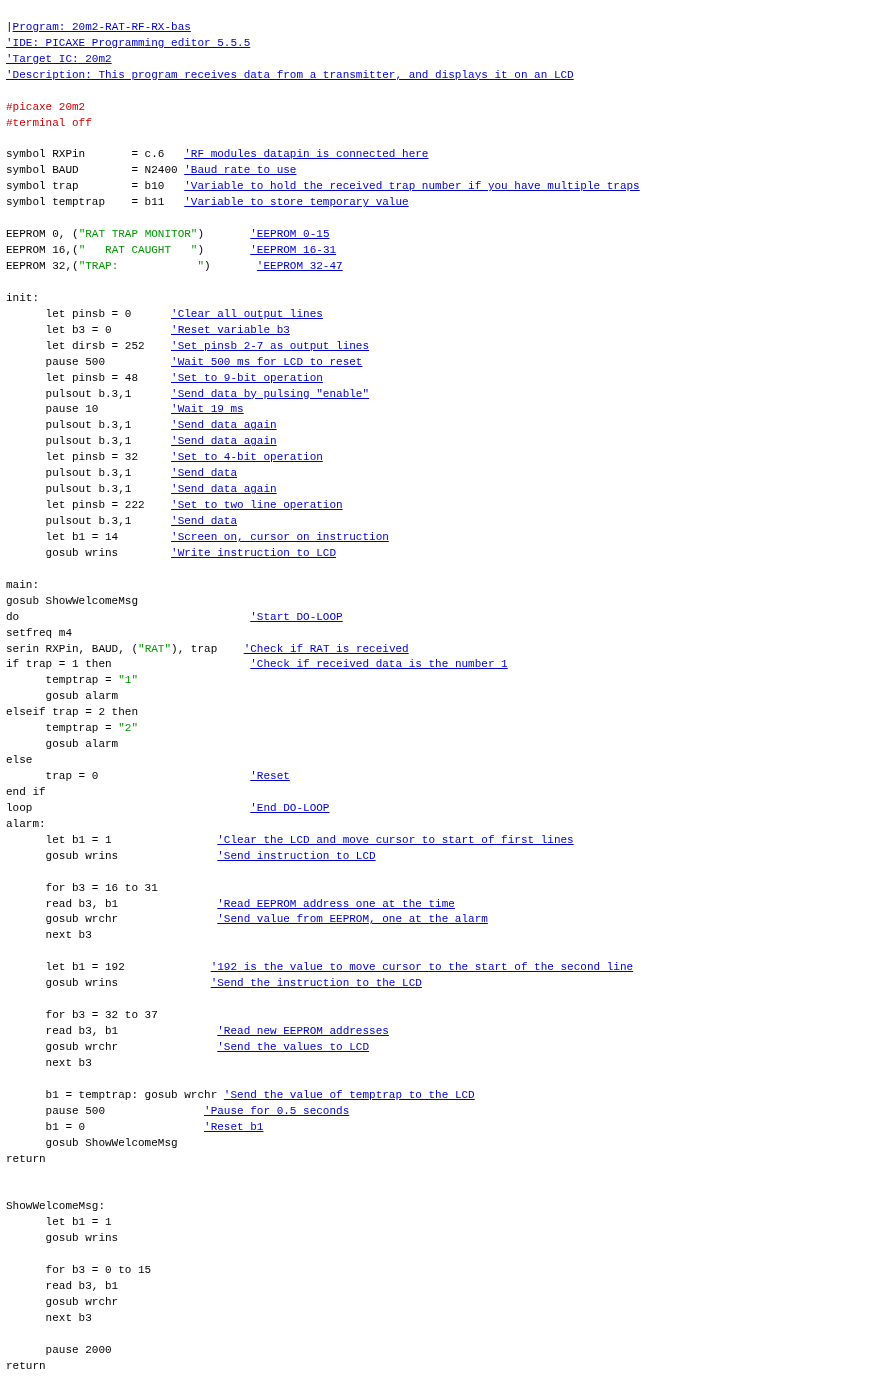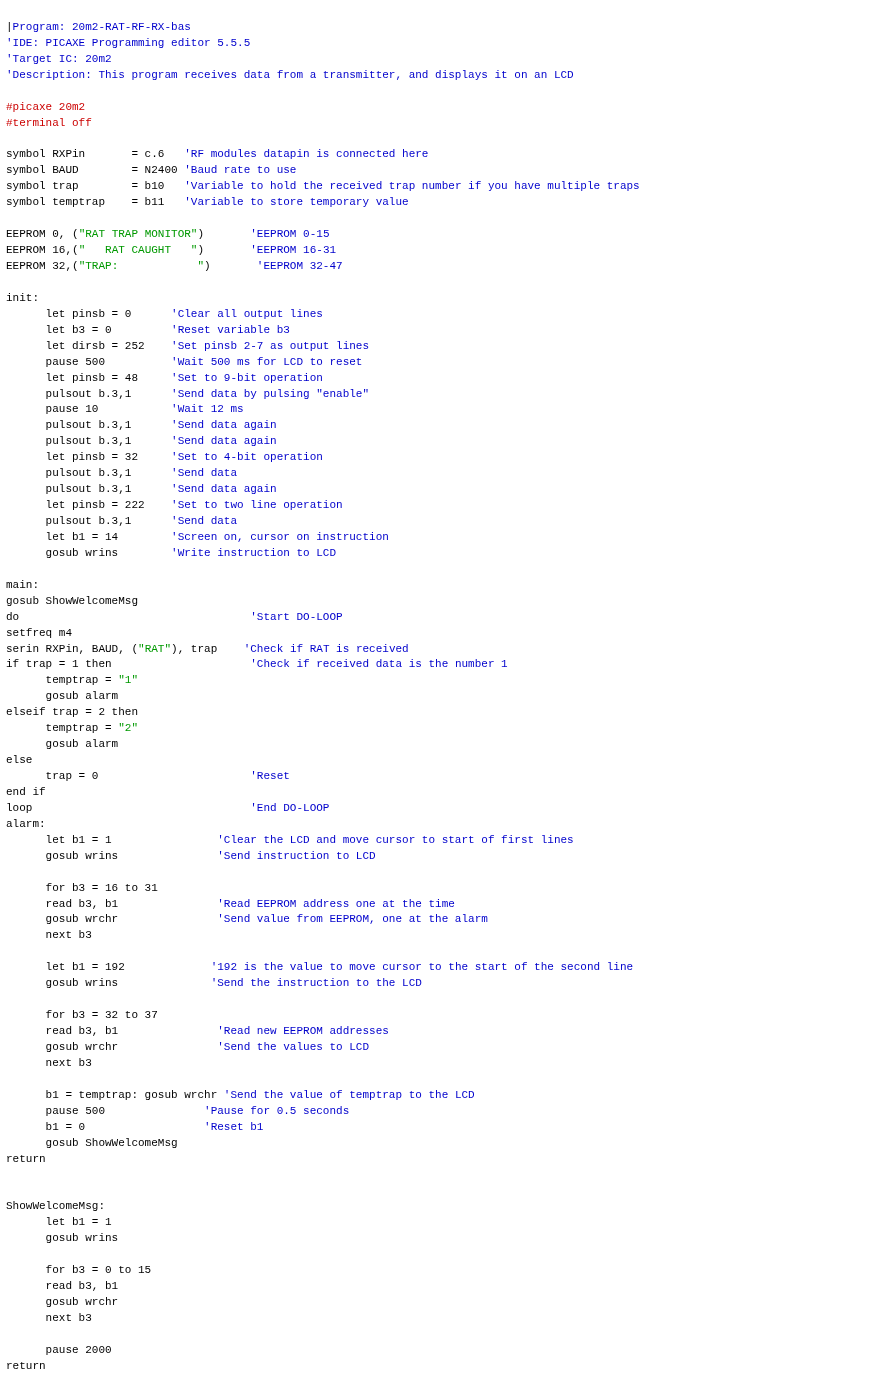--- a/index.html
+++ b/index.html
@@ -9,21 +9,21 @@
       font-size: 11px;
       line-height: 1.45;
       color: #000000;
       padding: 4px 6px;
       width: 894px;
       min-height: 1396px;
     }
     .code-block {
       white-space: pre;
     }
-    .comment { color: #0000cc; }
+    .comment { color: #0000cc; text-decoration: underline; }
     .string { color: #009900; }
     .normal { color: #000000; }
     .directive { color: #cc0000; }
   </style>
 </head>
 <body>
 
 <div class="code-block">
 <span style="color:#000;">|</span><span class="comment">Program: 20m2-RAT-RF-RX-bas</span>
 <span class="comment">'IDE: PICAXE Programming editor 5.5.5</span>
@@ -42,21 +42,21 @@
 <span><span class="normal">EEPROM 16,(</span><span class="string">"   RAT CAUGHT   "</span><span class="normal">)       </span><span class="comment">'EEPROM 16-31</span></span>
 <span><span class="normal">EEPROM 32,(</span><span class="string">"TRAP:            "</span><span class="normal">)       </span><span class="comment">'EEPROM 32-47</span></span>
 
 <span class="normal">init:</span>
 <span><span class="normal">      let pinsb = 0      </span><span class="comment">'Clear all output lines</span></span>
 <span><span class="normal">      let b3 = 0         </span><span class="comment">'Reset variable b3</span></span>
 <span><span class="normal">      let dirsb = 252    </span><span class="comment">'Set pinsb 2-7 as output lines</span></span>
 <span><span class="normal">      pause 500          </span><span class="comment">'Wait 500 ms for LCD to reset</span></span>
 <span><span class="normal">      let pinsb = 48     </span><span class="comment">'Set to 9-bit operation</span></span>
 <span><span class="normal">      pulsout b.3,1      </span><span class="comment">'Send data by pulsing "enable"</span></span>
-<span><span class="normal">      pause 10           </span><span class="comment">'Wait 12 ms</span></span>
+<span><span class="normal">      pause 10           </span><span class="comment">'Wait 19 ms</span></span>
 <span><span class="normal">      pulsout b.3,1      </span><span class="comment">'Send data again</span></span>
 <span><span class="normal">      pulsout b.3,1      </span><span class="comment">'Send data again</span></span>
 <span><span class="normal">      let pinsb = 32     </span><span class="comment">'Set to 4-bit operation</span></span>
 <span><span class="normal">      pulsout b.3,1      </span><span class="comment">'Send data</span></span>
 <span><span class="normal">      pulsout b.3,1      </span><span class="comment">'Send data again</span></span>
 <span><span class="normal">      let pinsb = 222    </span><span class="comment">'Set to two line operation</span></span>
 <span><span class="normal">      pulsout b.3,1      </span><span class="comment">'Send data</span></span>
 <span><span class="normal">      let b1 = 14        </span><span class="comment">'Screen on, cursor on instruction</span></span>
 <span><span class="normal">      gosub wrins        </span><span class="comment">'Write instruction to LCD</span></span>
 

